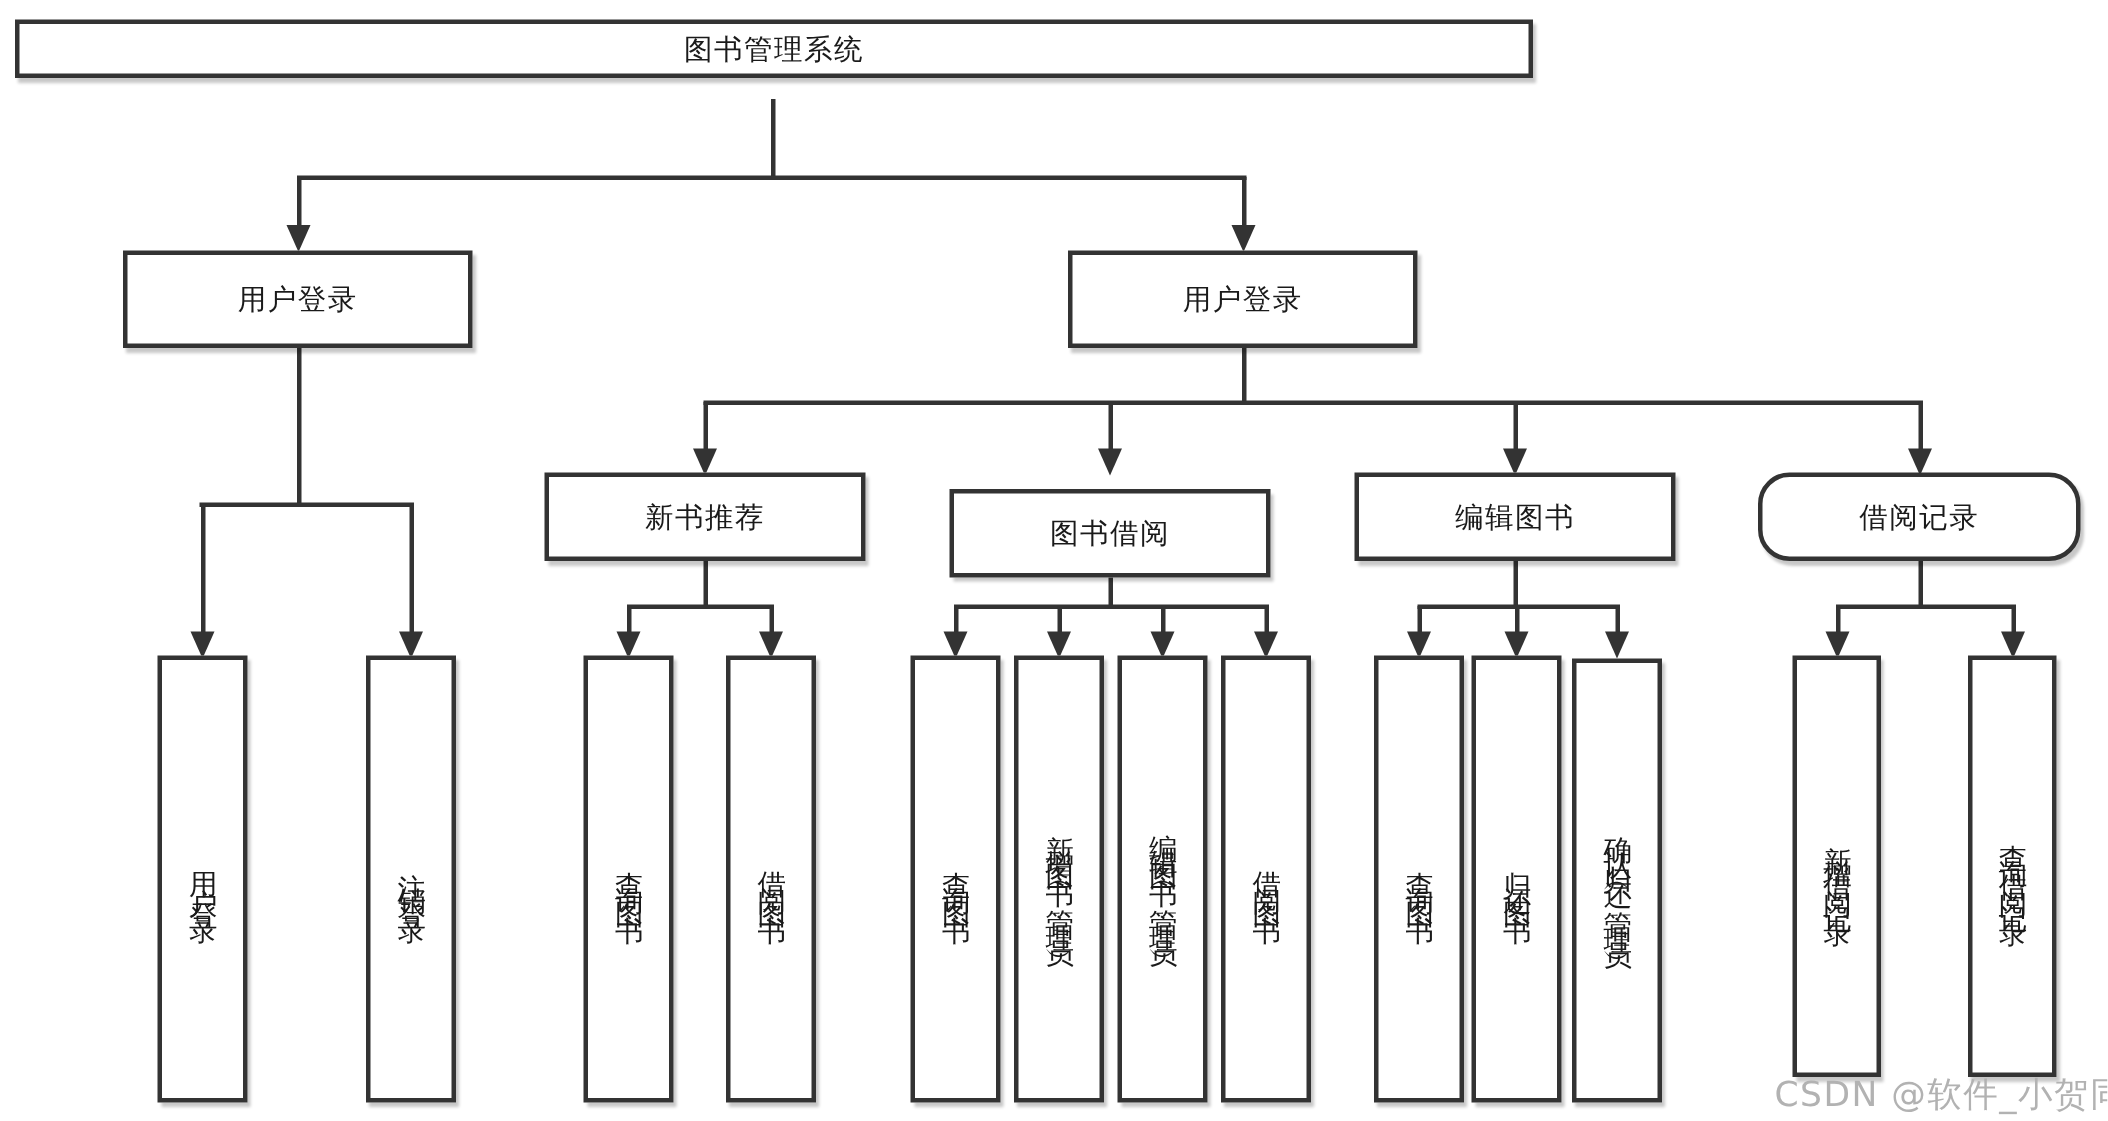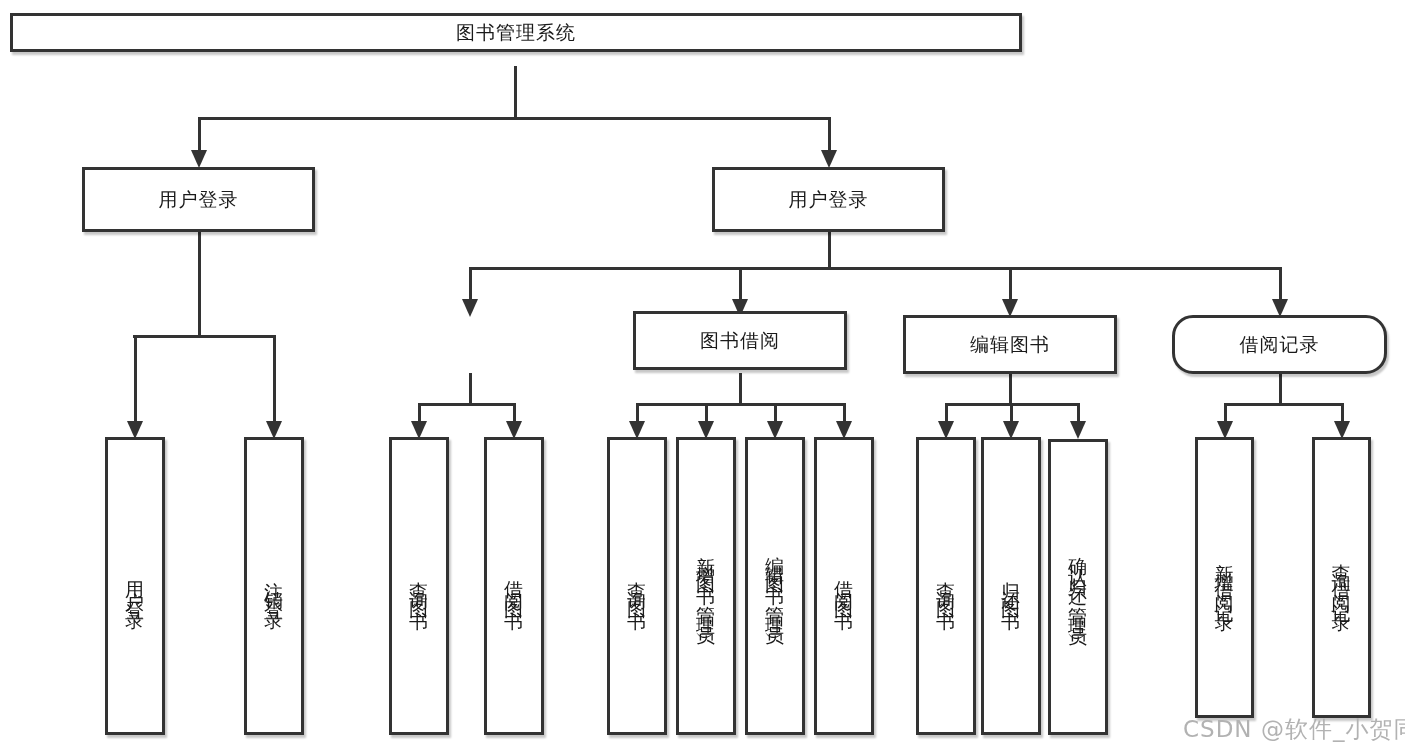--- a/index.html
+++ b/index.html
@@ -116,21 +116,24 @@
     <span class="hlabel">图书管理系统</span>
   </div>
 
   <div class="node" style="left:82px;top:167px;width:233px;height:65px;">
     <span class="hlabel">用户登录</span>
   </div>
   <div class="node" style="left:712px;top:167px;width:233px;height:65px;">
     <span class="hlabel">用户登录</span>
   </div>
 
-  <div class="node" style="left:633px;top:311px;width:214px;height:59px;">
+  <div class="node" style="left:363px;top:315px;width:214px;height:59px;">
+    <span class="hlabel">新书推荐</span>
+  </div>
+  <div class="node" style="left:633px;top:326px;width:214px;height:59px;">
     <span class="hlabel">图书借阅</span>
   </div>
   <div class="node" style="left:903px;top:315px;width:214px;height:59px;">
     <span class="hlabel">编辑图书</span>
   </div>
   <div class="node" style="left:1172px;top:315px;width:215px;height:59px;border-radius:21px;">
     <span class="hlabel">借阅记录</span>
   </div>
 
   <div class="node leaf" style="left:105px;top:437px;width:60px;height:298px;">

